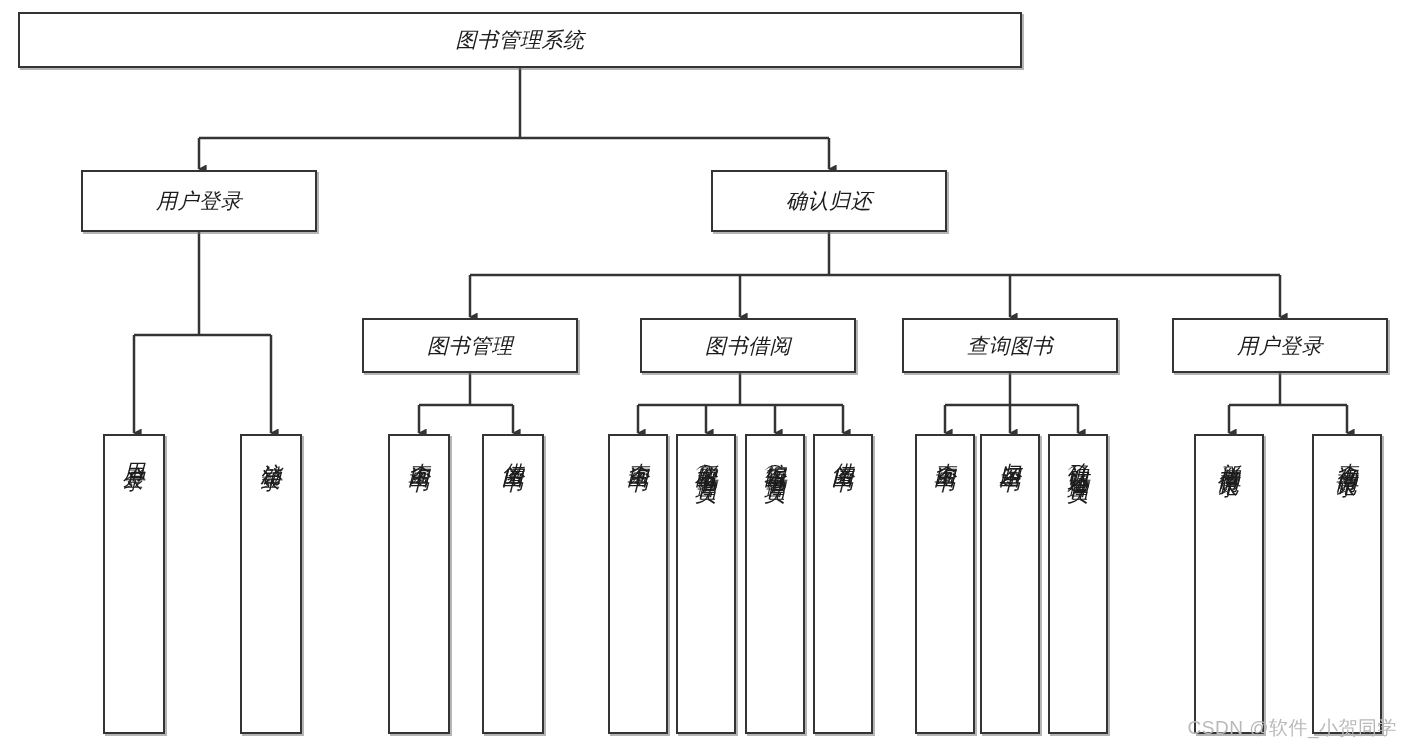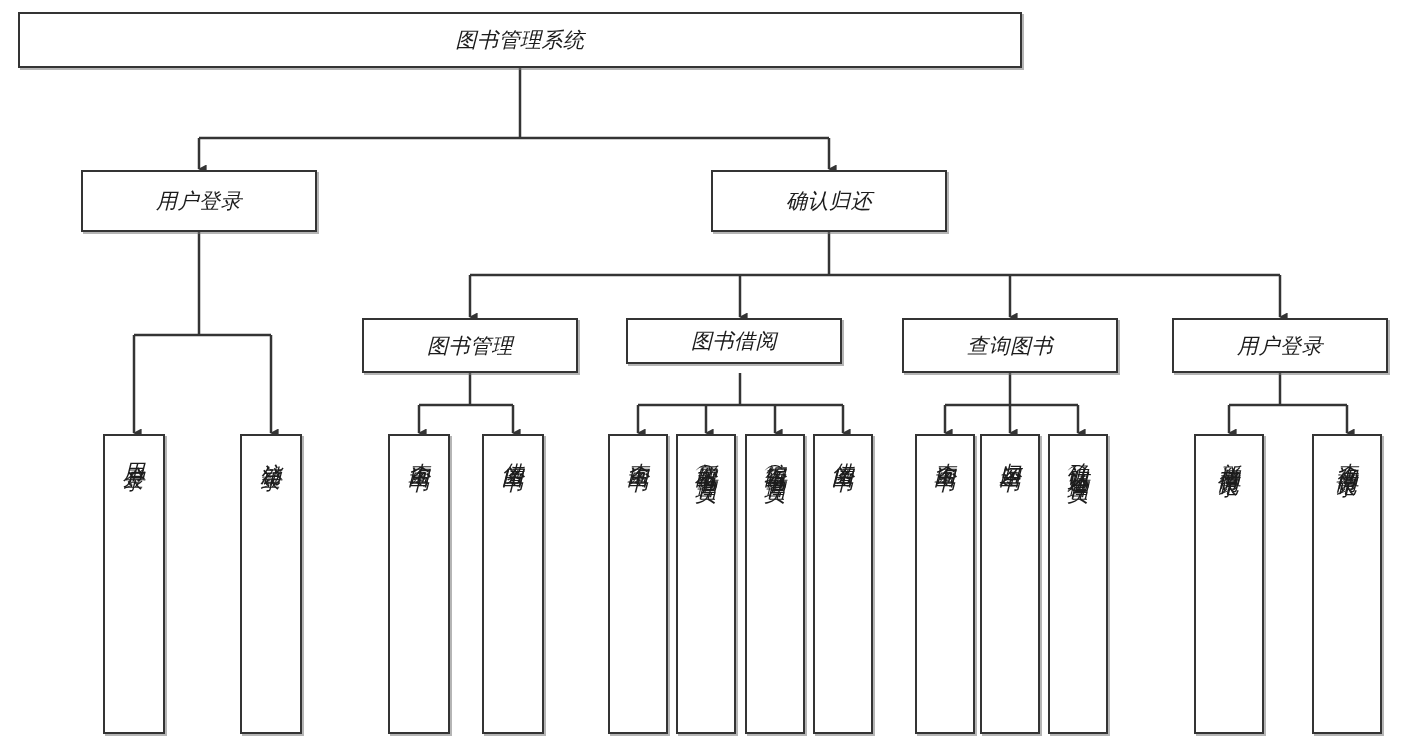--- a/index.html
+++ b/index.html
@@ -129,21 +129,21 @@
       </div>
       <div class="node" style="left: 81px; top: 170px; width: 236px; height: 62px;">
         <span class="node-label">用户登录</span>
       </div>
       <div class="node" style="left: 711px; top: 170px; width: 236px; height: 62px;">
         <span class="node-label">确认归还</span>
       </div>
       <div class="node" style="left: 362px; top: 318px; width: 216px; height: 55px;">
         <span class="node-label">图书管理</span>
       </div>
-      <div class="node" style="left: 626px; top: 318px; width: 216px; height: 46px;">
+      <div class="node" style="left: 640px; top: 318px; width: 216px; height: 55px;">
         <span class="node-label">图书借阅</span>
       </div>
       <div class="node" style="left: 902px; top: 318px; width: 216px; height: 55px;">
         <span class="node-label">查询图书</span>
       </div>
       <div class="node" style="left: 1172px; top: 318px; width: 216px; height: 55px;">
         <span class="node-label">用户登录</span>
       </div>
       <div class="node vertical" style="left: 103px; top: 434px; width: 62px; height: 300px;">
         <span class="node-label">用户登录</span>
@@ -179,13 +179,14 @@
         <span class="node-label">确认归还（管理员）</span>
       </div>
       <div class="node vertical" style="left: 1194px; top: 434px; width: 70px; height: 300px;">
         <span class="node-label">新增借阅记录</span>
       </div>
       <div class="node vertical" style="left: 1312px; top: 434px; width: 70px; height: 300px;">
         <span class="node-label">查询借阅记录</span>
       </div>
     </div>
 
+  <div id="watermark">CSDN @软件_小贺同学</div>
 </div>
 
 </body></html>

